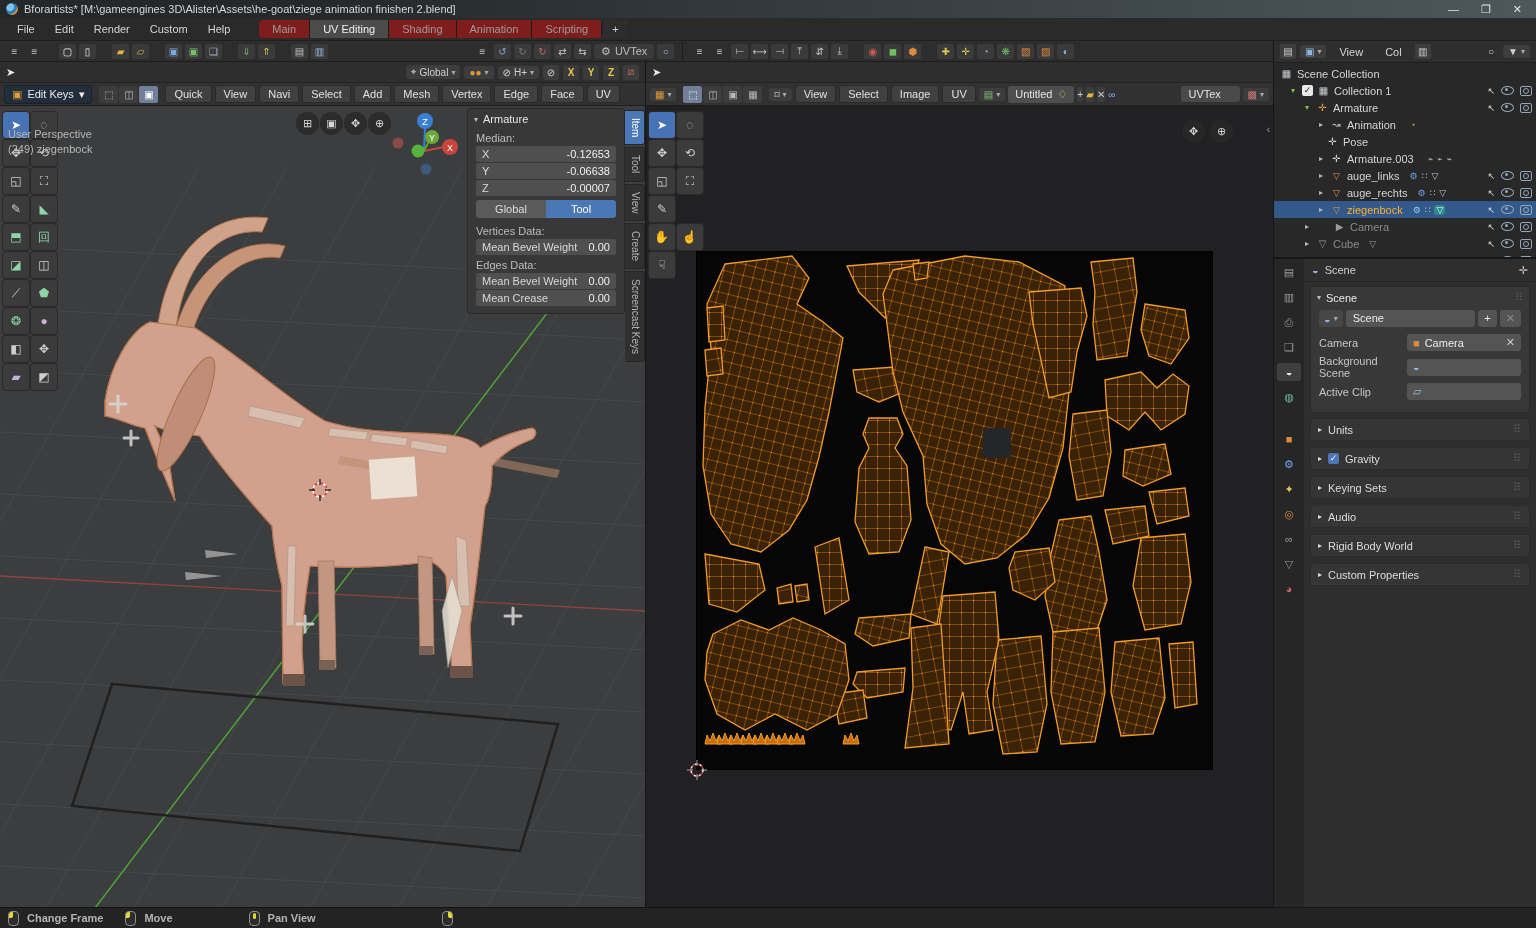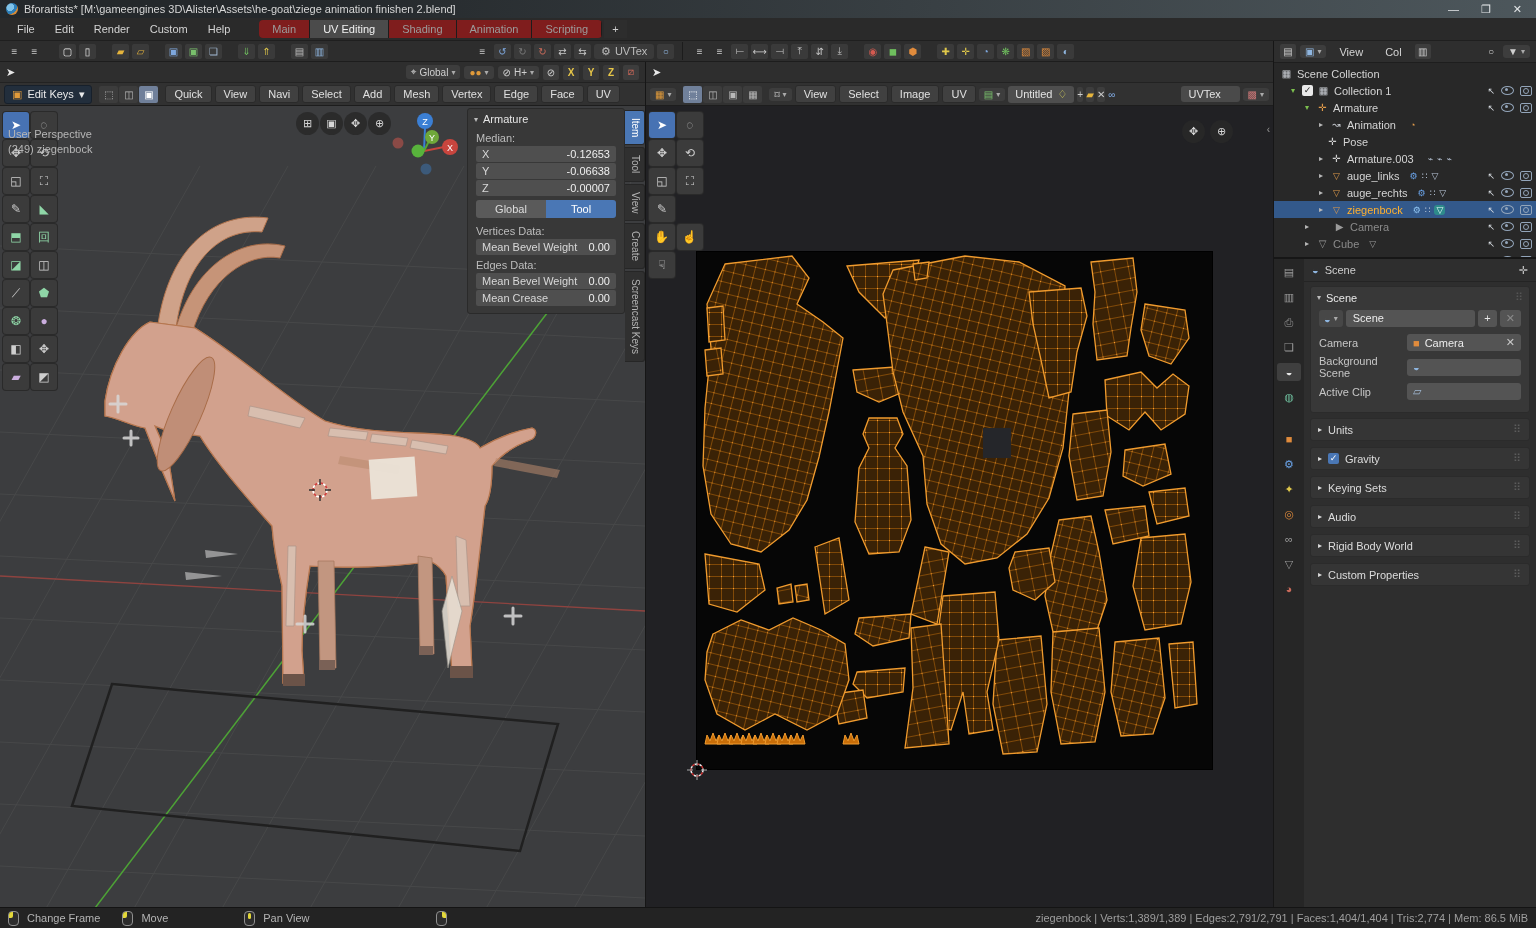--- a/index.html
+++ b/index.html
@@ -128,21 +128,21 @@
   .sect .dots{margin-left:auto;color:#5c5c5c;letter-spacing:1px;}
   .cb{width:11px;height:11px;background:#4a77b5;border-radius:2px;color:#fff;font-size:9px;line-height:11px;text-align:center;}
 
   
   .statusbar{height:20px;background:#232323;border-top:1px solid #141414;display:flex;align-items:center;padding:0 8px;gap:8px;flex:0 0 auto;color:#a8a8a8;}
   .mouse{width:9px;height:13px;border:1px solid #8f8f8f;border-radius:4px;position:relative;background:#2d2d2d;flex:0 0 auto;}
   .mouse i{position:absolute;background:#e3d83a;}
   .m-l i{left:0;top:0;width:4px;height:6px;border-radius:3px 0 2px 0;}
   .m-m i{left:3px;top:1px;width:3px;height:6px;border-radius:2px;}
   .m-r i{right:0;top:0;width:4px;height:6px;border-radius:0 3px 0 2px;}
-  .hintlbl{margin-right:14px;color:#b4b4b4;}
+  .hintlbl{margin-right:14px;color:#b4b4b4;font-weight:bold;}
   .stats{margin-left:auto;color:#9e9e9e;white-space:nowrap;}
   svg text{font-family:"Liberation Sans",sans-serif;}
 </style>
 </head>
 <body>
 
 <div class="app">
 
   <div class="titlebar">
     <span class="applogo"></span>
@@ -845,15 +845,14 @@
     <span class="hintlbl">Move</span>
     <span style="width:46px"></span>
     <span class="mouse m-m">
         <i></i>
       </span>
     <span class="hintlbl">Pan View</span>
     <span style="width:96px"></span>
     <span class="mouse m-r">
         <i></i>
       </span>
-    <span class="stats">ziegenbock | Verts:1,389/1,389 | Edges:2,791/2,791 | Faces:1,404/1,404 | Tris:2,774 | Mem: 86.5 MiB</span>
   </div>
 </div>
 
 </body></html>

